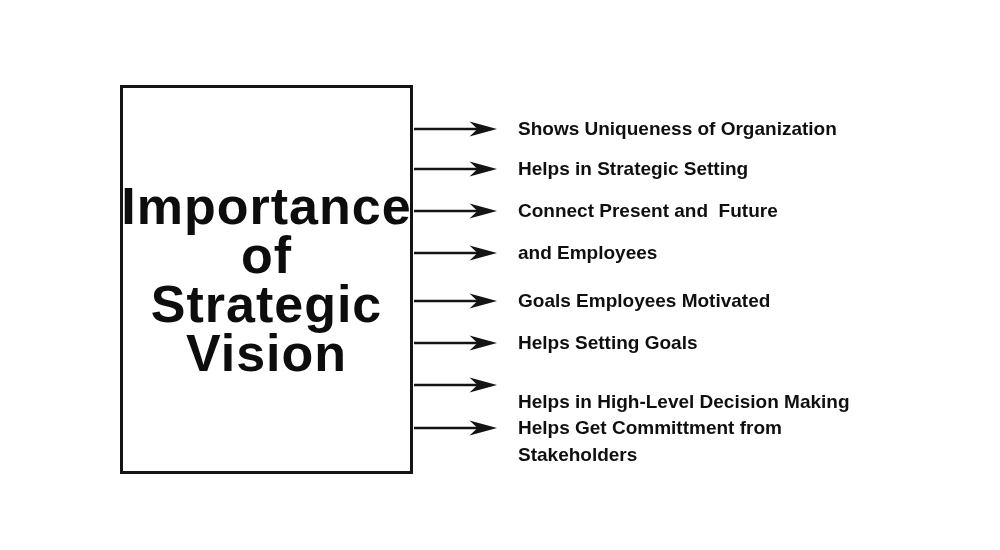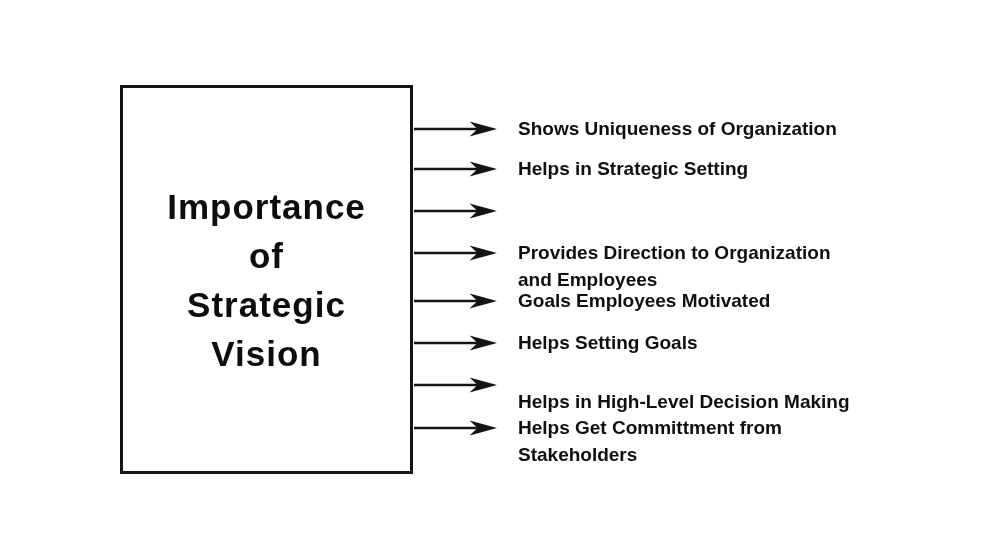--- a/index.html
+++ b/index.html
@@ -21,21 +21,21 @@
     top: 85px;
     width: 287px;
     height: 383px;
     border: 3px solid #141414;
     background: #ffffff;
     display: flex;
     align-items: center;
     justify-content: center;
   }
   .vision-title {
-    font-size: 35px;
+    font-size: 52px;
     font-weight: bold;
     letter-spacing: 1px;
     line-height: 49px;
     color: #0d0d0d;
     text-align: center;
     white-space: pre-line;
   }
   .arrow-layer {
     position: absolute;
     left: 0;
@@ -112,23 +112,25 @@
   </svg>
 
   <div class="arrow-item" style="top:115px">
     <div class="line">Shows Uniqueness of Organization</div>
   </div>
 
   <div class="arrow-item" style="top:155px">
     <div class="line">Helps in Strategic Setting</div>
   </div>
 
+  <div class="arrow-item" style="top:197px">
+    <div class="line">Connect Present and  Future</div>
+  </div>
 
   <div class="arrow-item" style="top:239px">
-    <div class="line">Provides Direction to Organization</div>
     <div class="line">and Employees</div>
   </div>
 
   <div class="arrow-item" style="top:287px">
     <div class="line">Goals Employees Motivated</div>
   </div>
 
   <div class="arrow-item" style="top:329px">
     <div class="line">Helps Setting Goals</div>
   </div>

